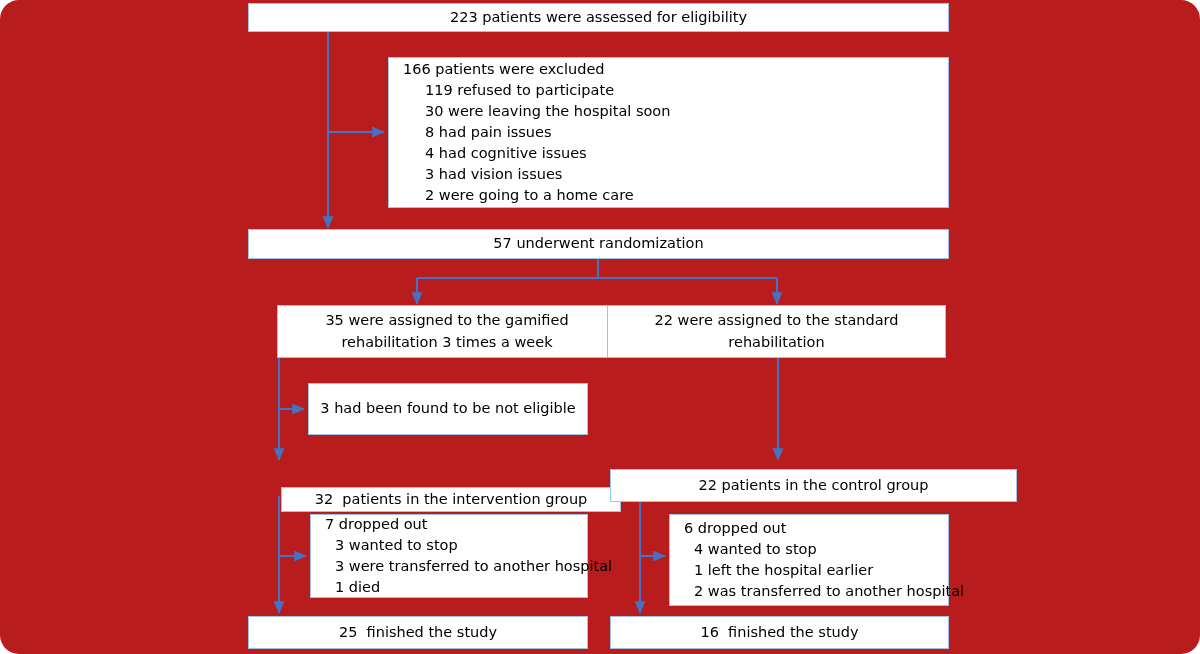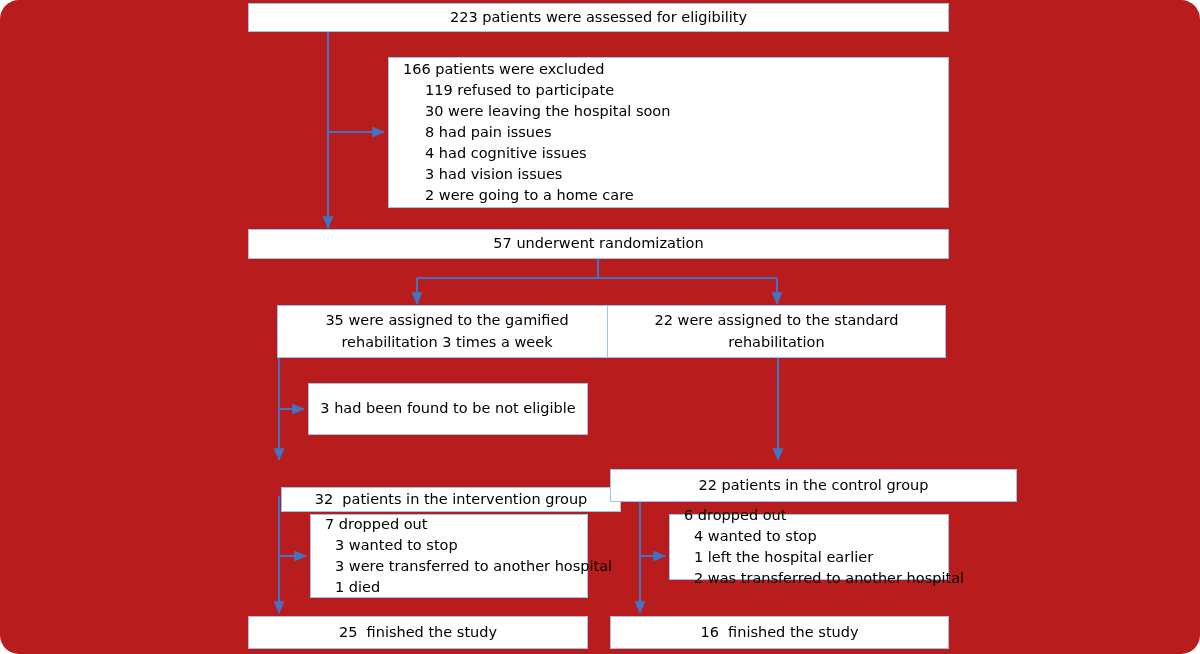--- a/index.html
+++ b/index.html
@@ -131,21 +131,21 @@
     <span class="line">22 patients in the control group</span>
   </div>
 
   <div class="node left-align" style="left:310px; top:514px; width:278px; height:84px;">
     <span class="line">7 dropped out</span>
     <span class="line indent-sm">3 wanted to stop</span>
     <span class="line indent-sm">3 were transferred to another hospital</span>
     <span class="line indent-sm">1 died</span>
   </div>
 
-  <div class="node left-align" style="left:669px; top:514px; width:280px; height:66px;">
+  <div class="node left-align" style="left:669px; top:514px; width:280px; height:92px;">
     <span class="line">6 dropped out</span>
     <span class="line indent-sm">4 wanted to stop</span>
     <span class="line indent-sm">1 left the hospital earlier</span>
     <span class="line indent-sm">2 was transferred to another hospital</span>
   </div>
 
   <div class="node center" style="left:248px; top:616px; width:340px; height:33px;text-align:center;">
     <span class="line">25  finished the study</span>
   </div>
 

